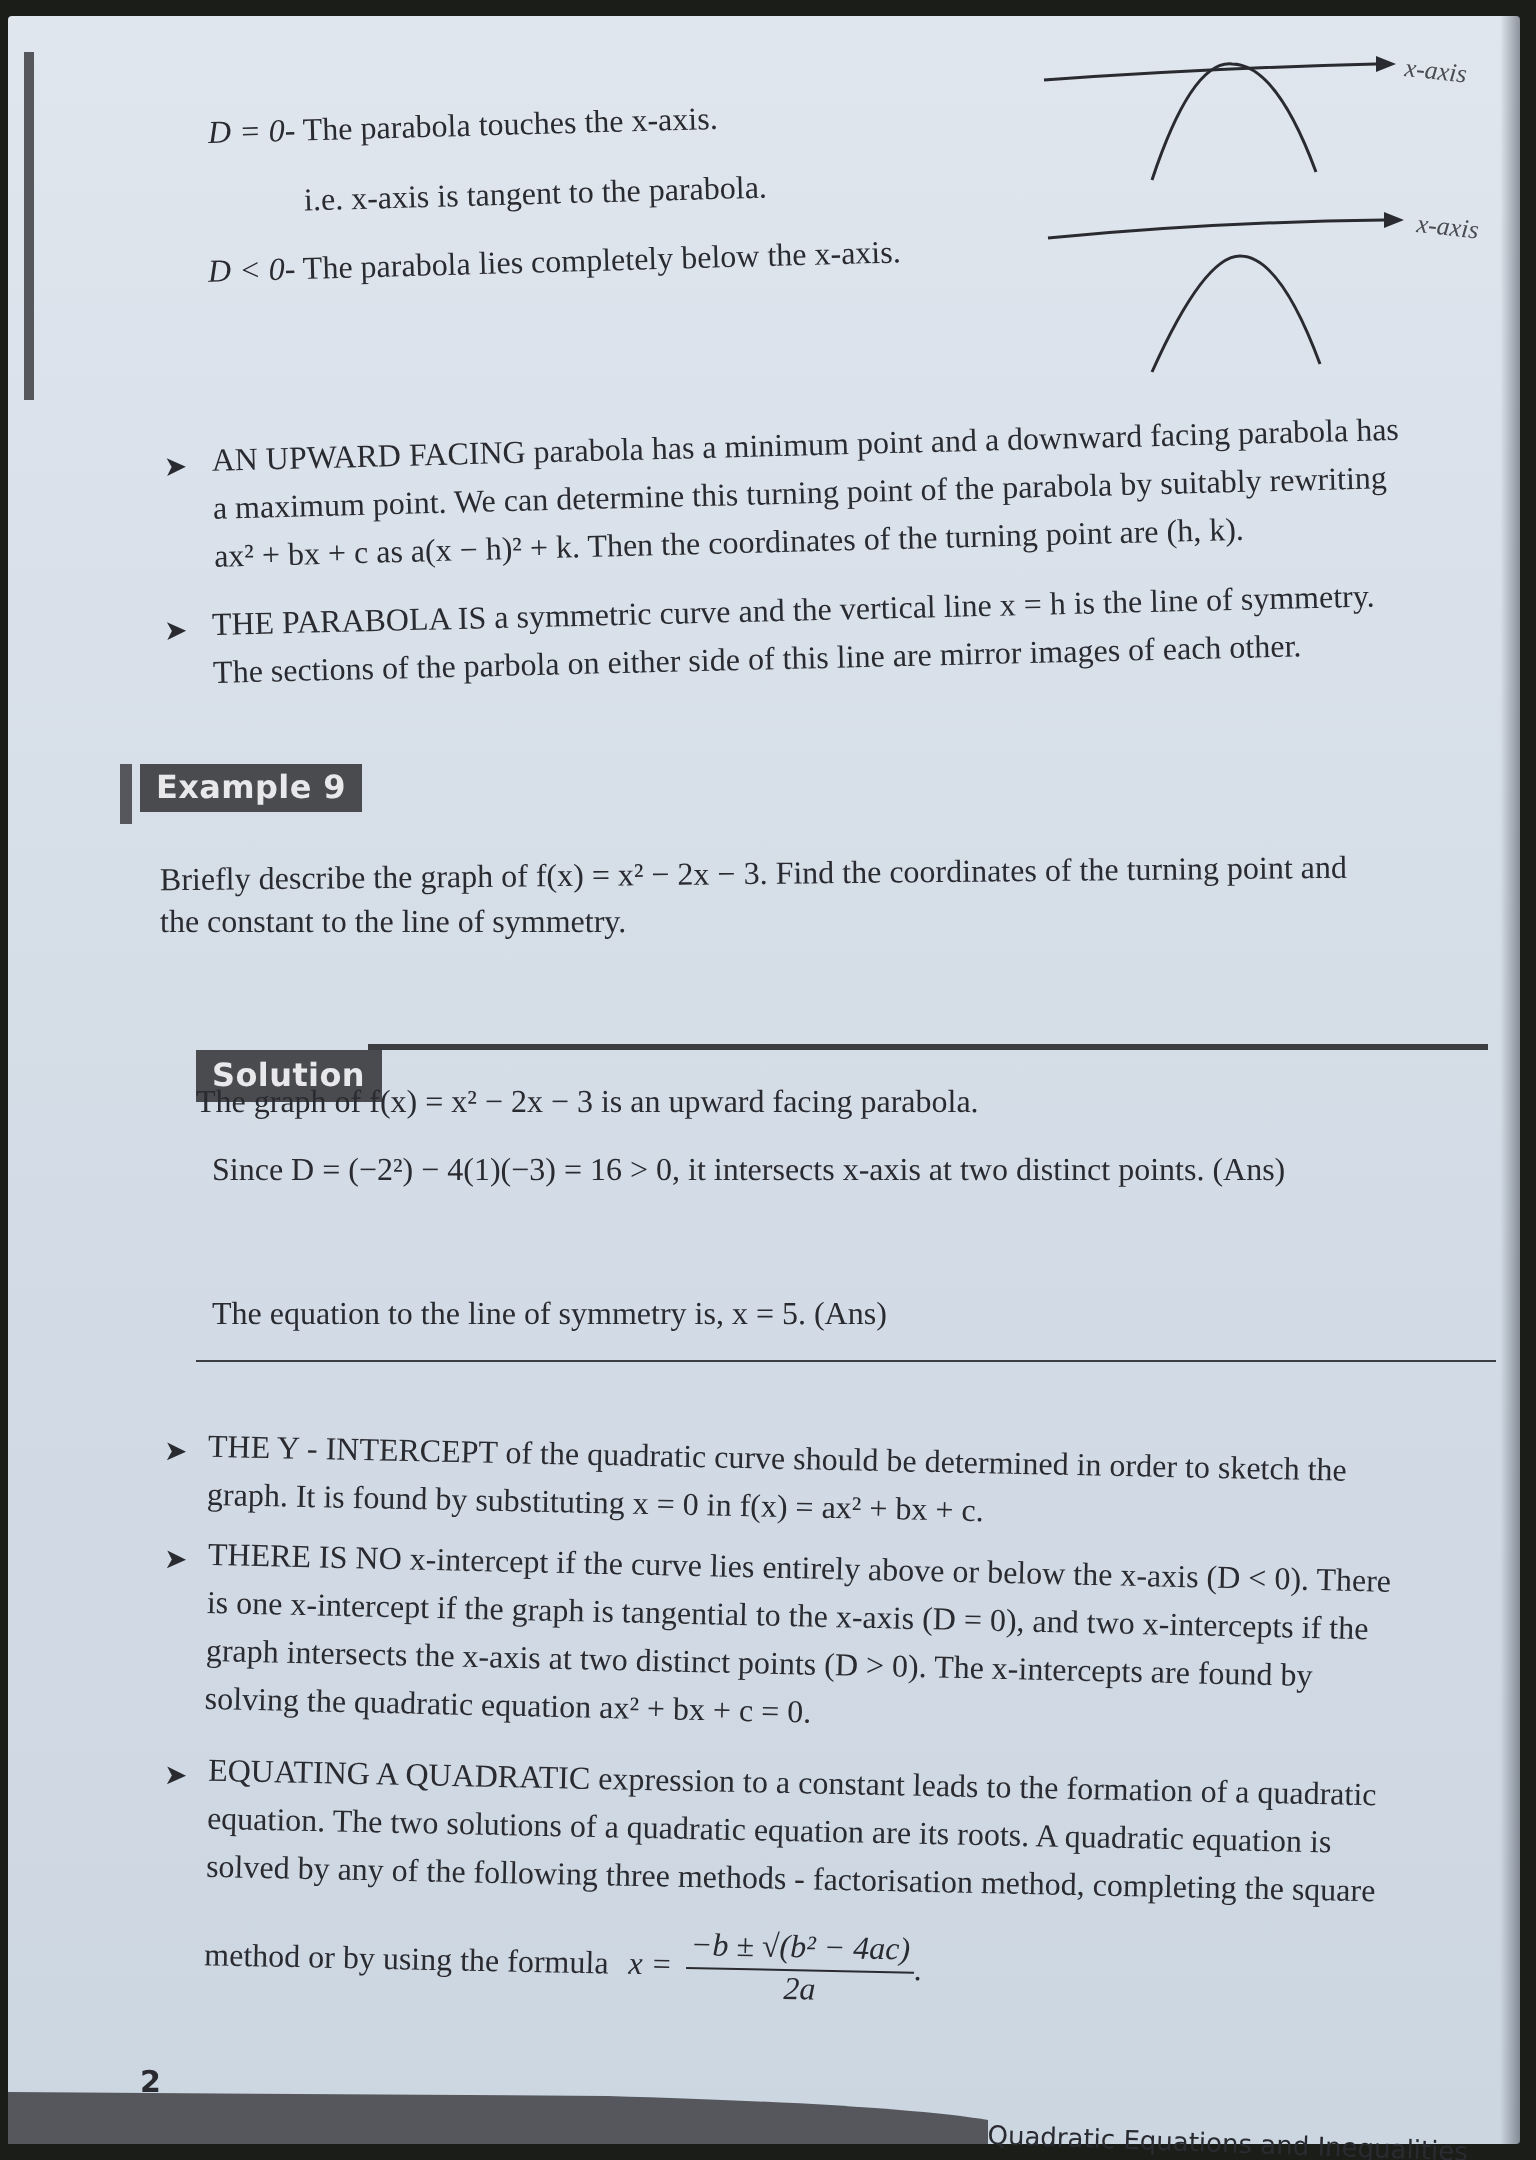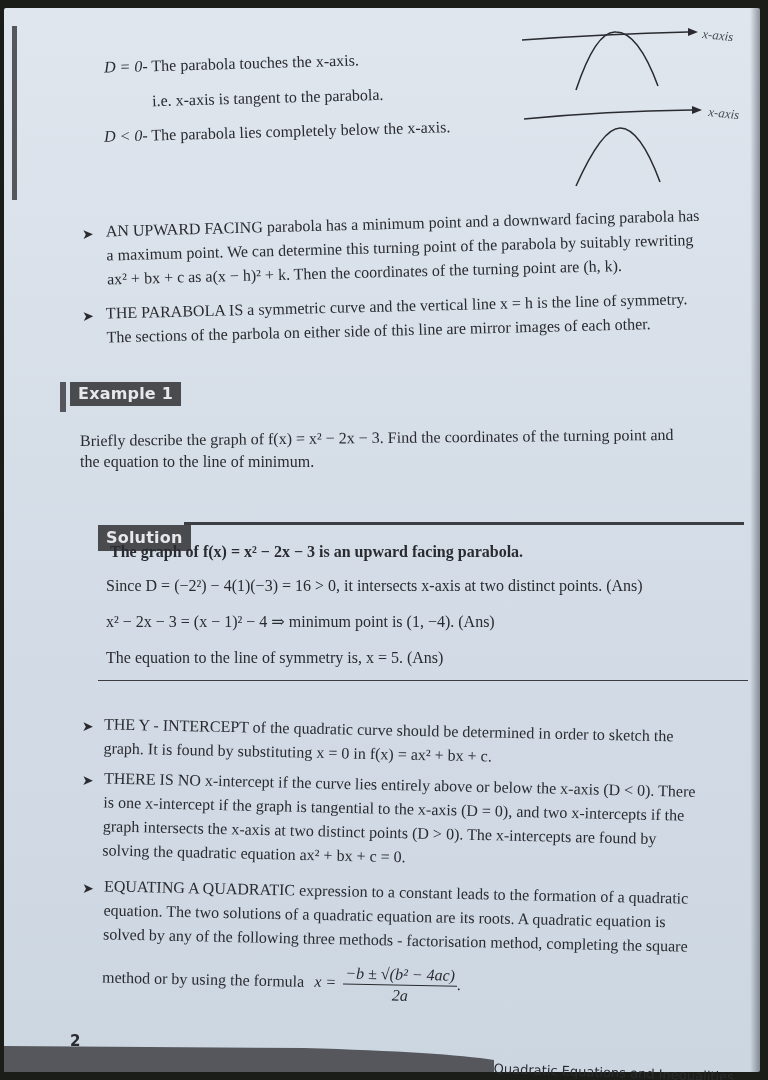--- a/index.html
+++ b/index.html
@@ -86,29 +86,28 @@
     <div class="t" style="left:102px;top:238px;">a maximum point. We can determine this turning point of the parabola by suitably rewriting</div>
     <div class="t" style="left:102px;top:262px;">ax² + bx + c as a(x − h)² + k. Then the coordinates of the turning point are (h, k).</div>
   </div>
   <div style="position:absolute;left:0;top:0;transform:rotate(-1.4deg);transform-origin:80px 306px;">
     <span class="bullet" style="left:78px;top:300px;">➤</span>
     <div class="t" style="left:102px;top:296px;">THE PARABOLA IS a symmetric curve and the vertical line x = h is the line of symmetry.</div>
     <div class="t" style="left:102px;top:320px;">The sections of the parbola on either side of this line are mirror images of each other.</div>
   </div>
 
   <div class="tag-accent" style="left:56px;top:374px;width:6px;height:30px;"></div>
-  <div class="tag" style="left:66px;top:374px;">Example 1</div>
+  <div class="tag" style="left:66px;top:374px;">Example 9</div>
   <div class="t" style="left:76px;top:420px;transform:rotate(-0.6deg);">Briefly describe the graph of f(x) = x² − 2x − 3. Find the coordinates of the turning point and</div>
-  <div class="t" style="left:76px;top:444px;">the equation to the line of minimum.</div>
+  <div class="t" style="left:76px;top:444px;">the constant to the line of symmetry.</div>
 
   <div class="tag" style="left:94px;top:490px;padding:3px 8px 4px 8px;margin-top:27px;">Solution</div>
   <div class="rule" style="left:180px;top:514px;width:560px;height:3px;"></div>
-  <div class="t" style="left:106px;top:534px;font-weight:bold;">The graph of f(x) = x² − 2x − 3 is an upward facing parabola.</div>
+  <div class="t" style="left:94px;top:534px;">The graph of f(x) = x² − 2x − 3 is an upward facing parabola.</div>
   <div class="t" style="left:102px;top:568px;text-align:right;">Since D = (−2²) − 4(1)(−3) = 16 &gt; 0, it intersects x-axis at two distinct points. (Ans)</div>
-  <div class="t" style="left:102px;top:604px;">x² − 2x − 3 = (x − 1)² − 4 ⇒ minimum point is (1, −4). (Ans)</div>
   <div class="t" style="left:102px;top:640px;">The equation to the line of symmetry is, x = 5. (Ans)</div>
   <div class="rule" style="left:94px;top:672px;width:650px;height:1px;"></div>
 
   <div style="position:absolute;left:0;top:0;transform:rotate(1.2deg);transform-origin:80px 716px;">
     <span class="bullet" style="left:78px;top:710px;">➤</span>
     <div class="t" style="left:100px;top:706px;">THE Y - INTERCEPT of the quadratic curve should be determined in order to sketch the</div>
     <div class="t" style="left:100px;top:730px;">graph. It is found by substituting x = 0 in f(x) = ax² + bx + c.</div>
   </div>
   <div style="position:absolute;left:0;top:0;transform:rotate(1.3deg);transform-origin:80px 770px;">
     <span class="bullet" style="left:78px;top:764px;">➤</span>

